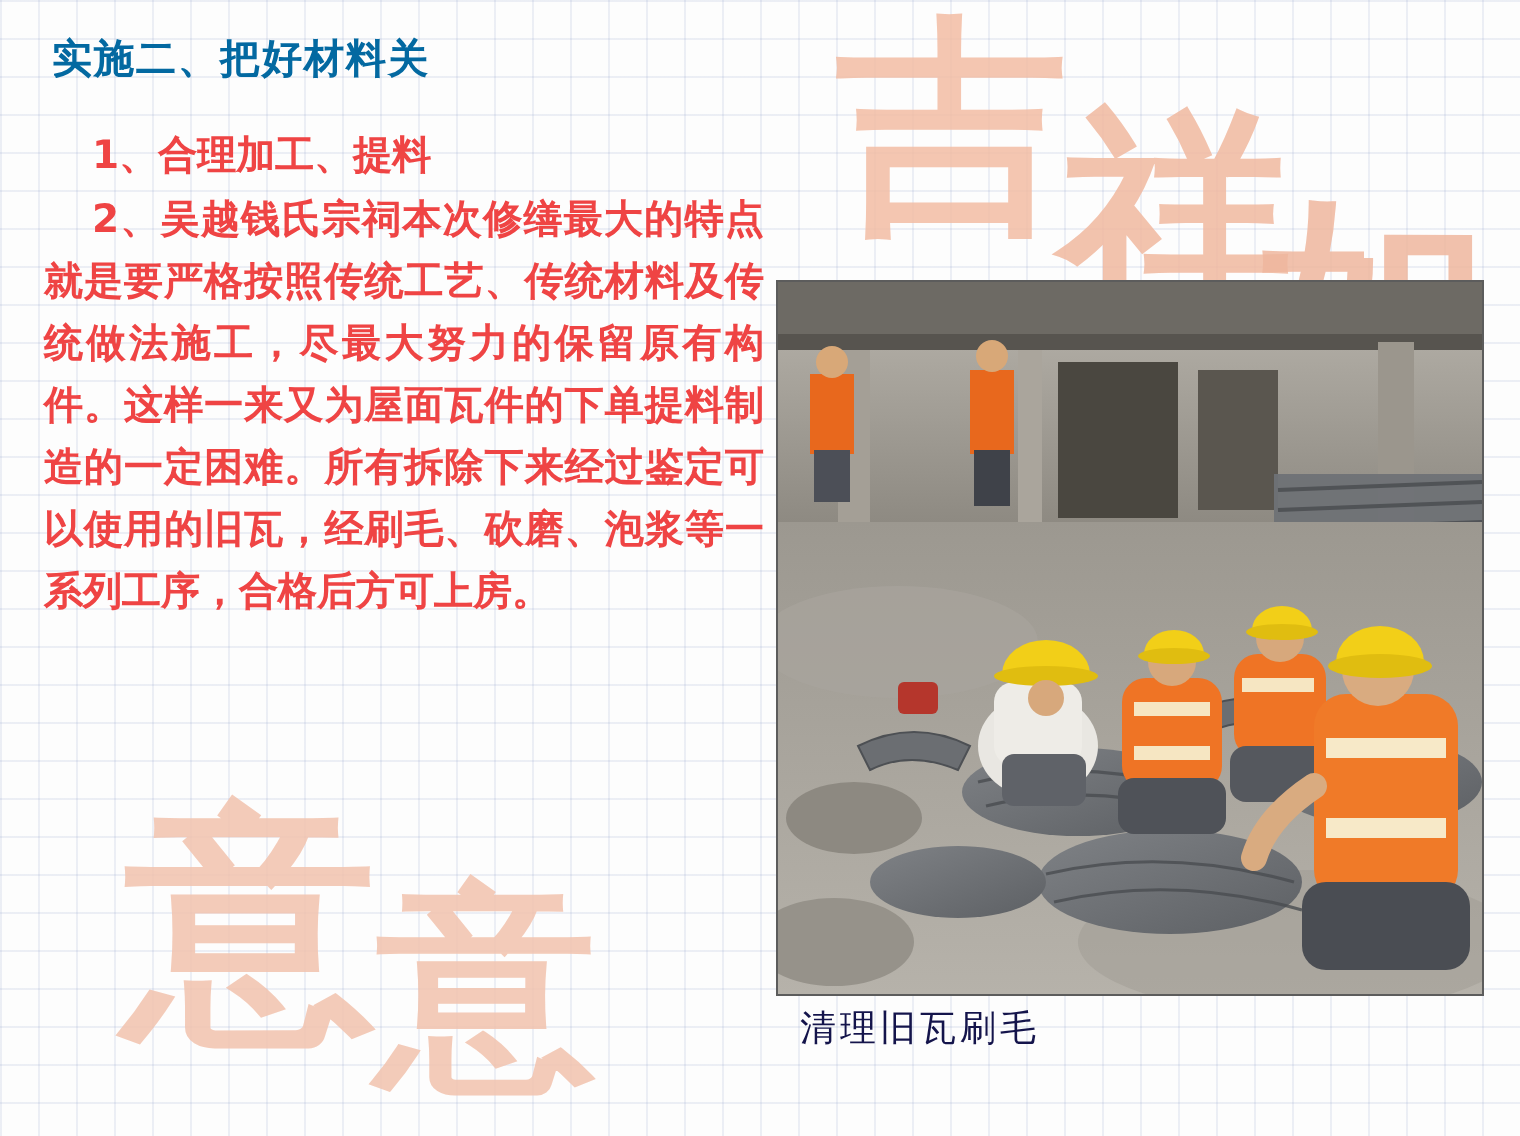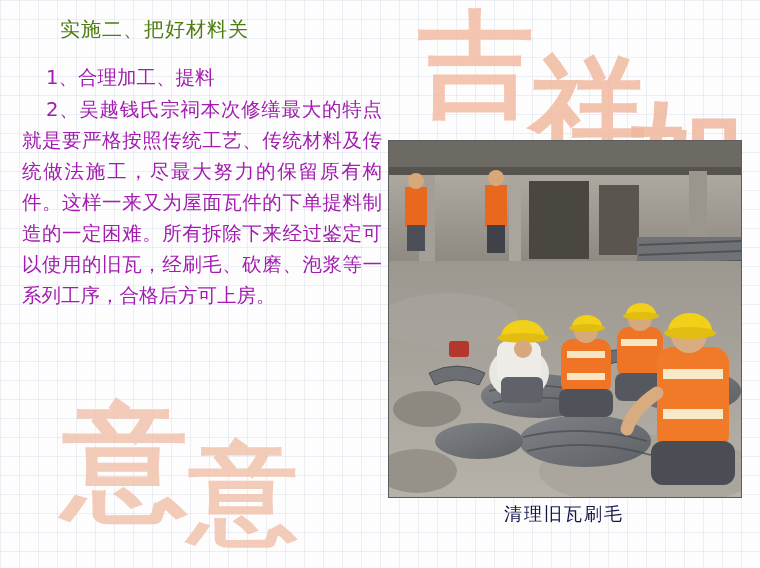--- a/index.html
+++ b/index.html
@@ -43,59 +43,58 @@
   .seal-2 { left: 530px; top: 52px; font-size: 116px; color:#f1b9a0; }
   .seal-3 { left: 630px; top: 96px; font-size: 116px; color:#efb79e; }
   .seal-4 { left: 62px;  top: 398px; font-size: 126px; color:#f2c3ae; }
   .seal-5 { left: 188px; top: 438px; font-size: 110px; color:#f2c3ae; }
 
   .title {
     position: absolute;
     left: 26px;
     top: 16px;
     font-size: 20px;
-    font-weight: normal;
-    color: #4d7c0f;
+    font-weight: bold;
+    color: #0369a1;
     font-family: "DejaVu Sans", "Liberation Sans", sans-serif;
     letter-spacing: 1px;
     white-space: nowrap;
-    margin-left: 34px;
   }
   .body-text {
     position: absolute;
     left: 22px;
     top: 62px;
     width: 360px;
     font-size: 19.5px;
     line-height: 31px;
-    color: #a21caf;
+    color: #ef4444;
     font-family: "DejaVu Sans", "Liberation Sans", sans-serif;
     text-align: justify;
+    font-weight: bold;
   }
   .para {
     margin: 0 0 1px 0;
     text-indent: 24px;
   }
   .photo {
     position: absolute;
     left: 388px;
     top: 140px;
     width: 352px;
     height: 356px;
     border: 1px solid #5c5c5c;
     overflow: hidden;
     background: #9aa0a6;
   }
   .photo svg { display: block; }
   .caption {
     position: absolute;
-    left: 388px;
+    left: 400px;
     top: 502px;
     width: 352px;
-    text-align: center;
     font-size: 18px;
     color: #14144b;
     font-family: "DejaVu Sans", "Liberation Sans", sans-serif;
     letter-spacing: 2px;
   }
 </style>
 </head>
 <body>
 
 <div class="slide">

